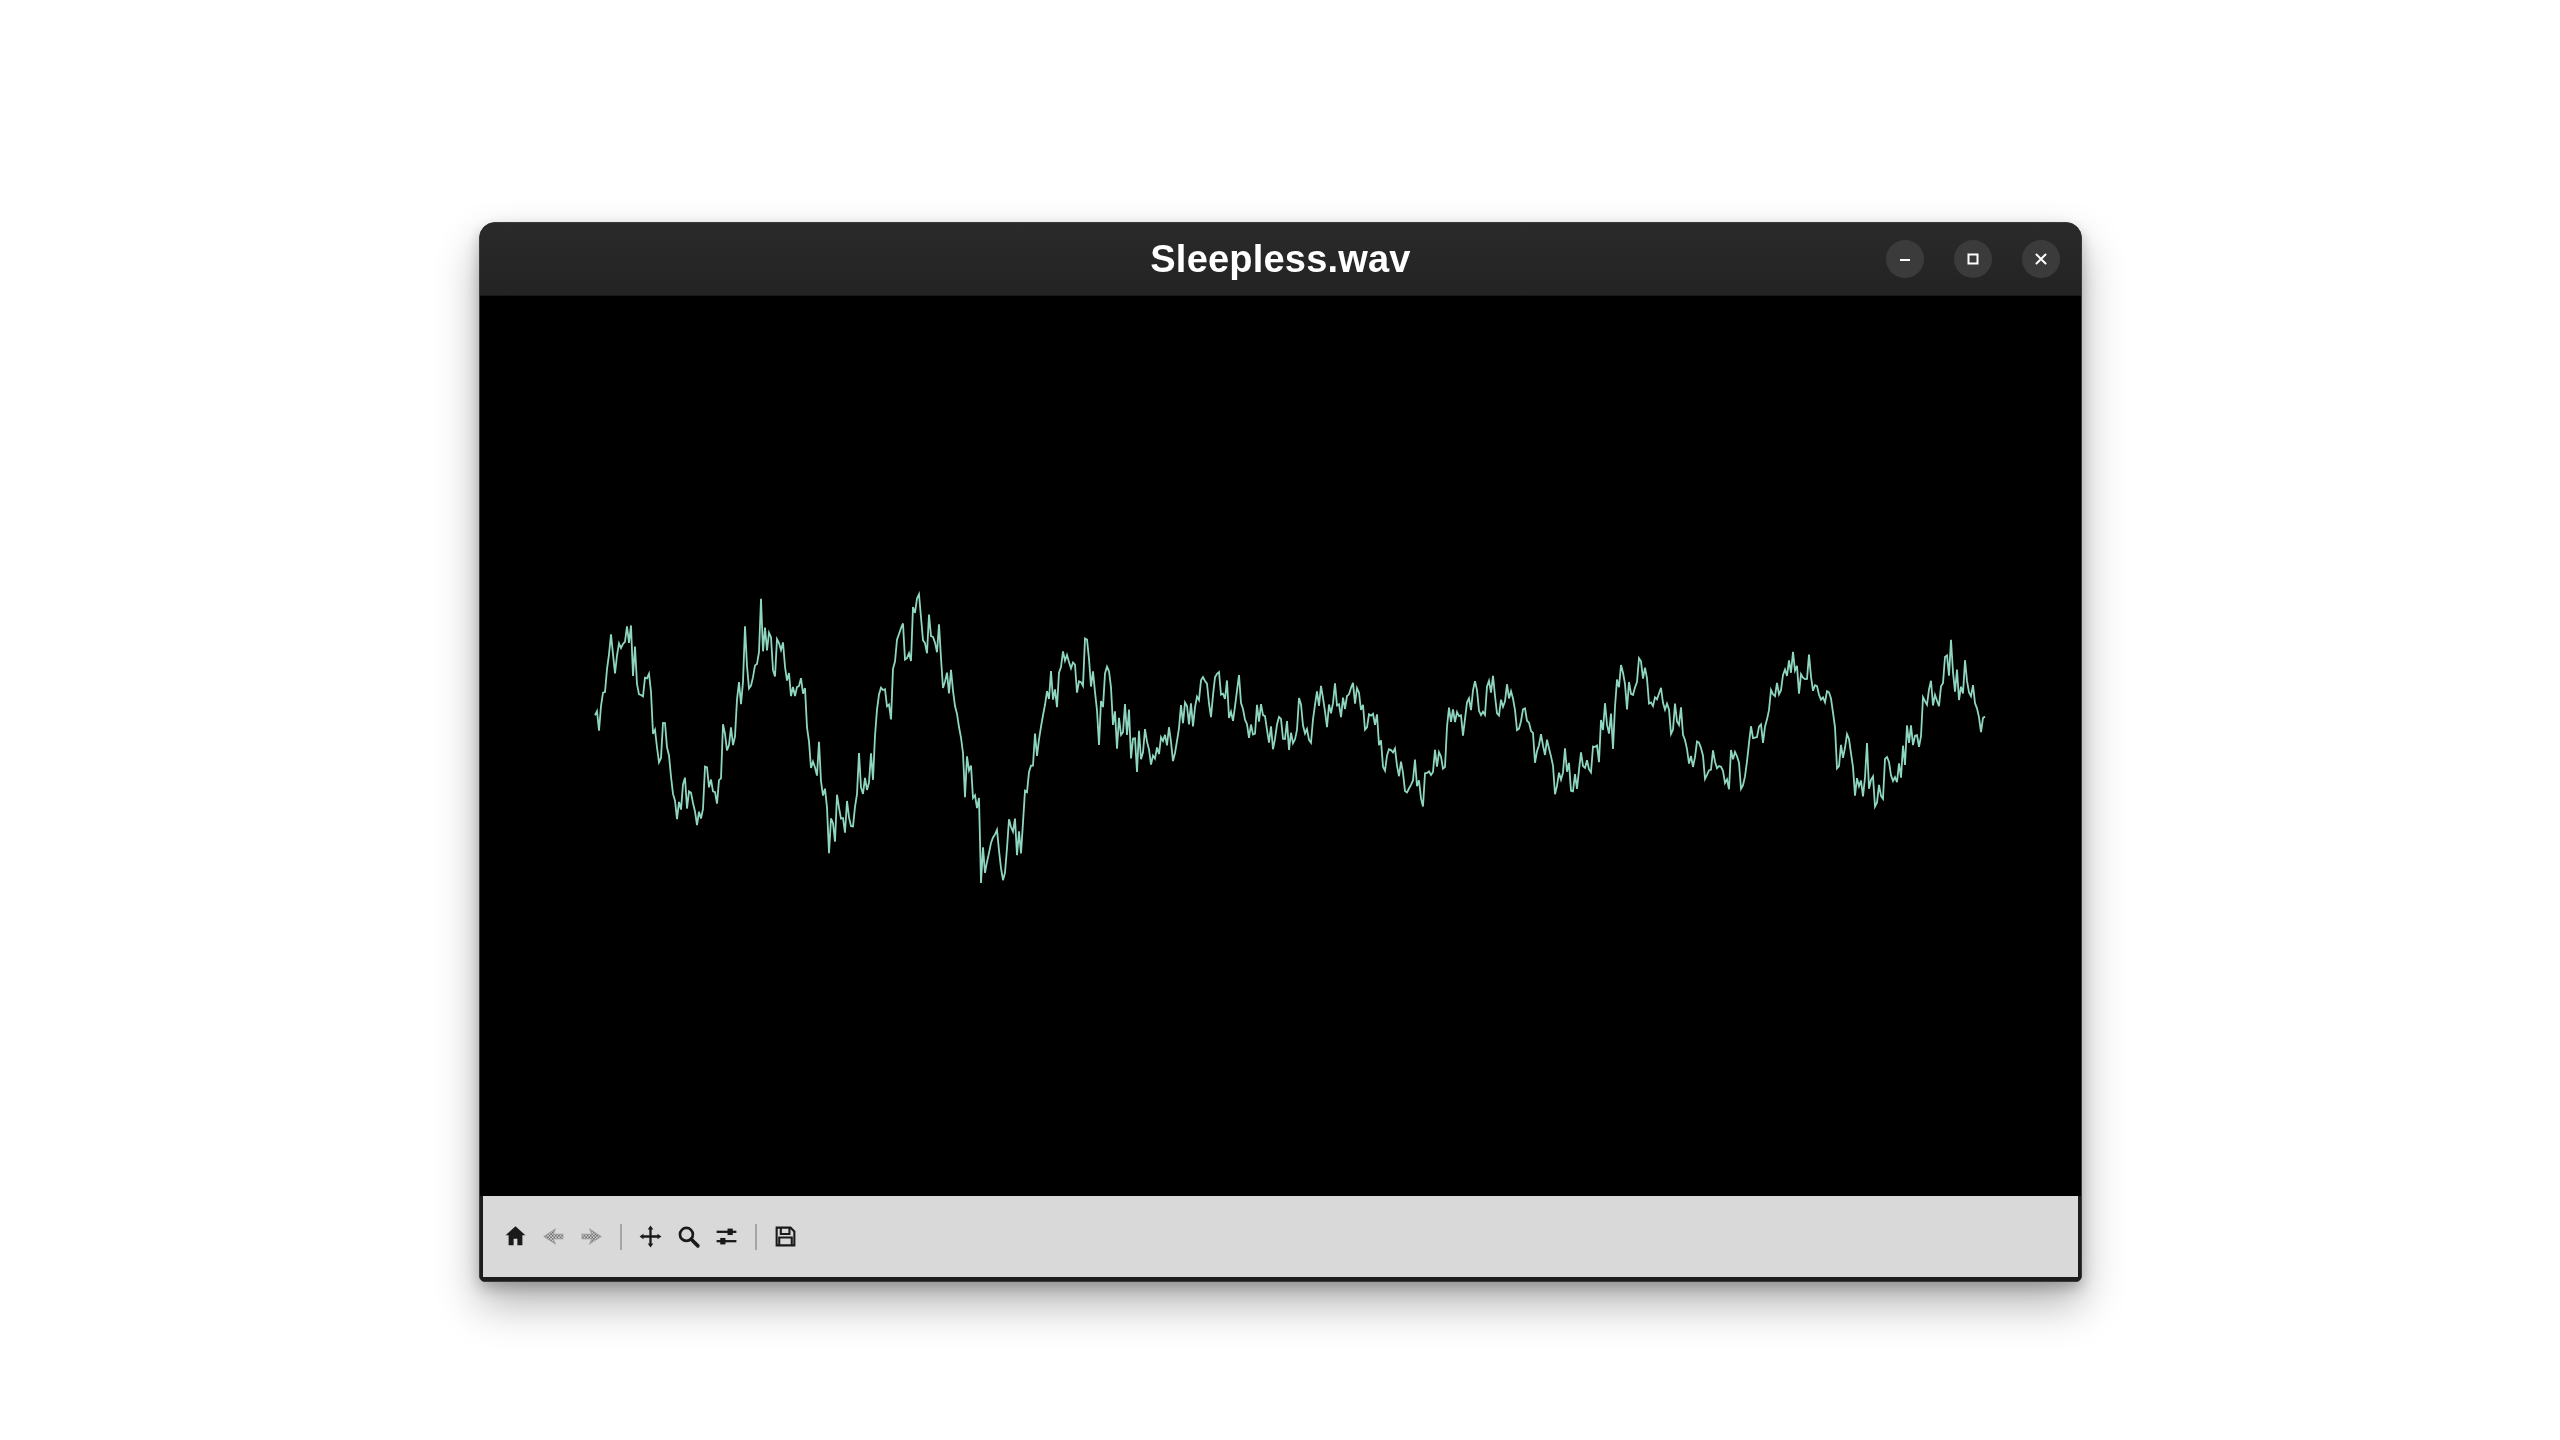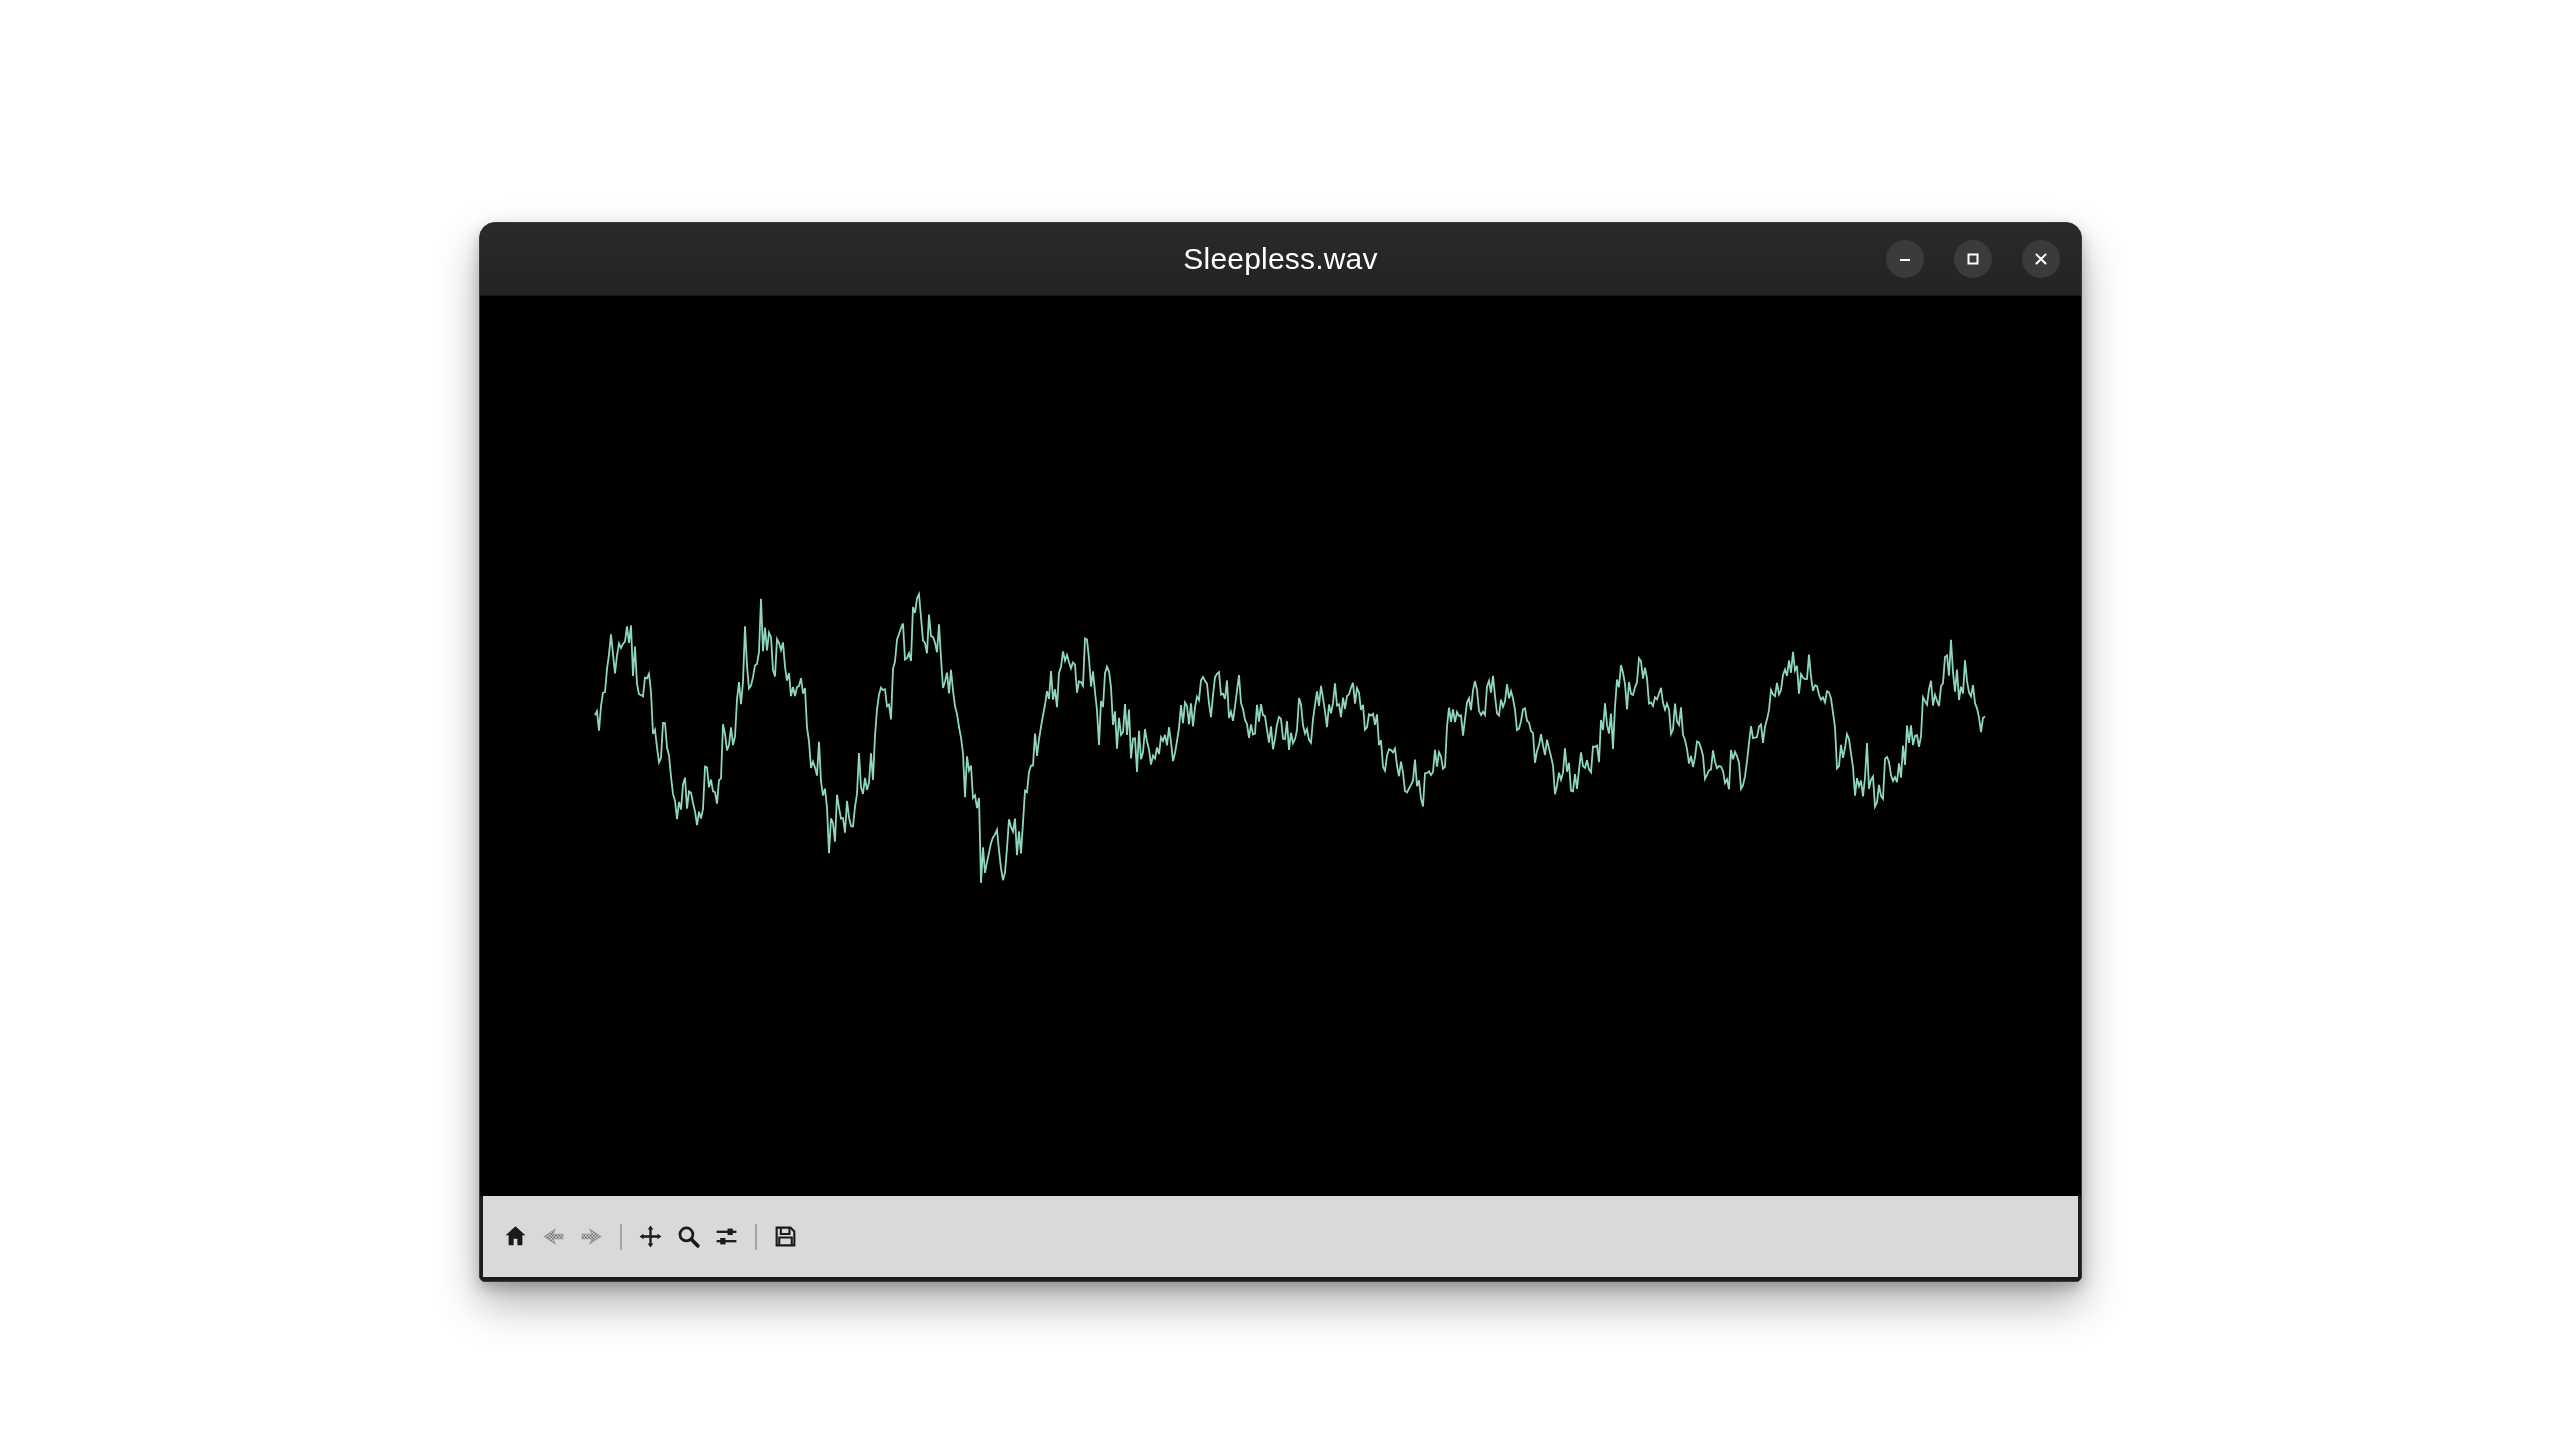--- a/index.html
+++ b/index.html
@@ -17,21 +17,21 @@
     border-radius:16px 16px 6px 6px;
     box-shadow:0 22px 44px rgba(0,0,0,.30), 0 6px 14px rgba(0,0,0,.22);
     overflow:hidden;
     display:flex;flex-direction:column;
   }
   .titlebar{
     height:73px;flex:0 0 73px;background:linear-gradient(#2a2a2a,#232323);
     display:flex;align-items:center;justify-content:center;position:relative;
     border-bottom:1px solid #161616;
   }
-  .title{color:var(--titlebar_text);font-size:30px;font-weight:normal;letter-spacing:.2px}
+  .title{color:var(--titlebar_text);font-size:38px;font-weight:bold;letter-spacing:.2px}
   .controls{position:absolute;right:21px;top:0;height:100%;display:flex;align-items:center;gap:30px}
   .winbtn{
     width:38px;height:38px;border-radius:50%;background:var(--winbtn_bg);border:none;
     display:flex;align-items:center;justify-content:center;cursor:pointer;padding:0;
   }
   .winbtn svg{display:block}
   .plot{flex:1 1 auto;background:var(--plot_bg);position:relative}
   .plot svg{position:absolute;inset:0;width:100%;height:100%}
   .toolbar-wrap{flex:0 0 85px;background:#1c1c1c;padding:0 3px 4px 3px}
   .toolbar{

